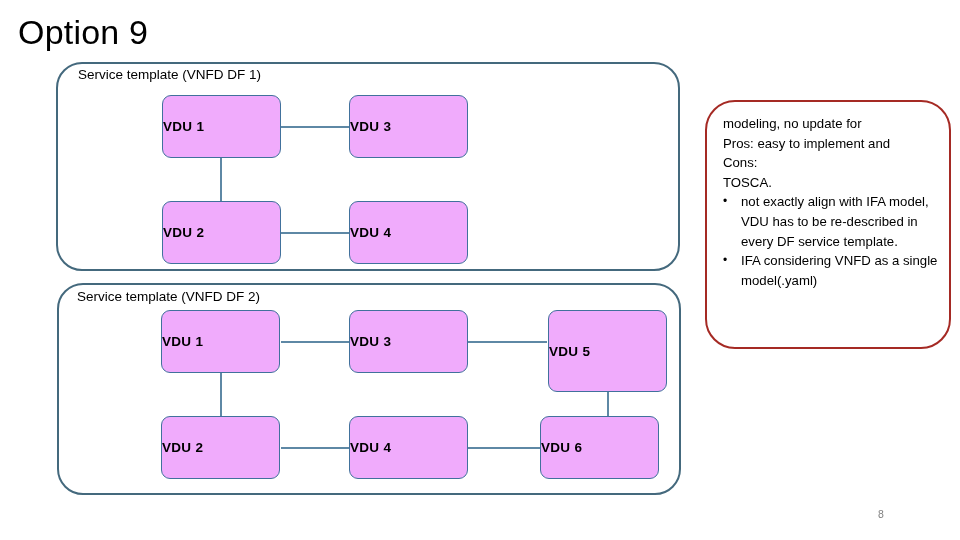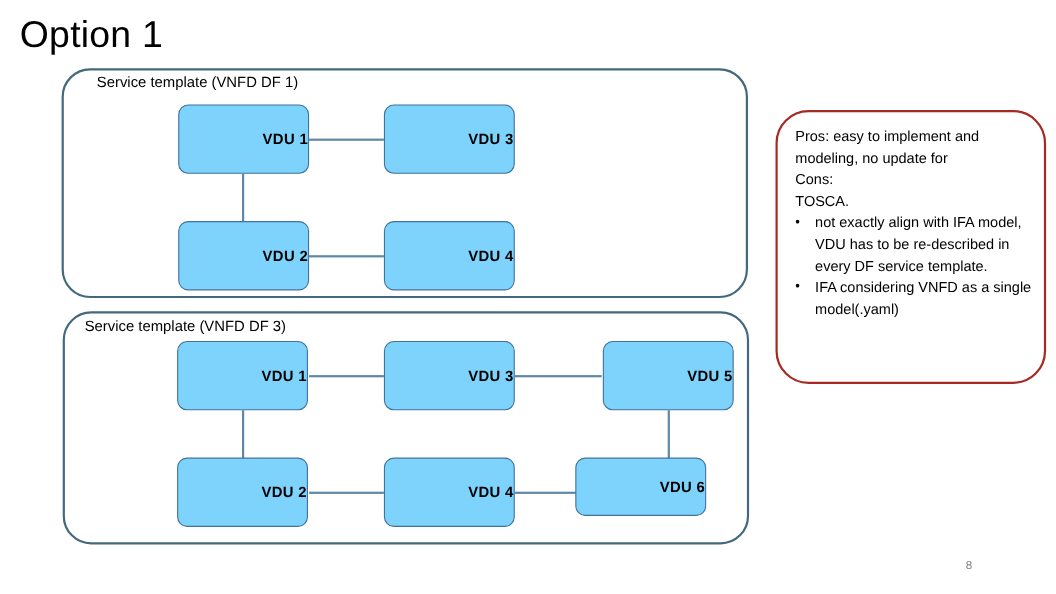--- a/index.html
+++ b/index.html
@@ -60,41 +60,41 @@
   .template-label {
     position: absolute;
     font-size: 13.5px;
     font-weight: 400;
     color: #000000;
     white-space: nowrap;
     background: #ffffff;
     padding: 0 2px;
     line-height: 17px;
   }
-  #template-label-1 { left: 86px; top: 66px; }
+  #template-label-1 { left: 76px; top: 66px; }
   #template-label-2 { left: 75px; top: 288px; }
 
   
   .connector {
     position: absolute;
     background: #5E88A5;
   }
   .connector.h { height: 1.5px; }
   .connector.v { width: 1.5px; }
 
   
   .vdu {
     position: absolute;
     box-sizing: border-box;
-    background: #7dd3fc;
+    background: #f0abfc;
     border: 1.5px solid #41719C;
     border-radius: 9px;
     display: flex;
     align-items: center;
-    justify-content: flex-end;
+    justify-content: flex-start;
     font-size: 13.5px;
     font-weight: 700;
     color: #000000;
     letter-spacing: 0.3px;
   }
 
   
   #callout {
     position: absolute;
     left: 705px;
@@ -146,21 +146,21 @@
     top: 508px;
     font-size: 10.5px;
     color: #808080;
   }
 </style>
 </head>
 <body>
 
 <div id="slide">
 
-  <div class="slide-title">Option 1</div>
+  <div class="slide-title">Option 9</div>
 
   <div class="template-box" id="template-box-1"></div>
   <div class="template-label" id="template-label-1">Service template (VNFD DF 1)</div>
 
   <div class="connector h" style="left:281px; top:126px; width:68px;"></div>
   <div class="connector h" style="left:281px; top:232px; width:68px;"></div>
   <div class="connector v" style="left:220px; top:158px; height:44px;"></div>
 
   <div class="vdu" style="left:162px; top:95px; width:119px; height:63px;">
     <span>VDU 1</span>
@@ -169,51 +169,51 @@
     <span>VDU 3</span>
   </div>
   <div class="vdu" style="left:162px; top:201px; width:119px; height:63px;">
     <span>VDU 2</span>
   </div>
   <div class="vdu" style="left:349px; top:201px; width:119px; height:63px;">
     <span>VDU 4</span>
   </div>
 
   <div class="template-box" id="template-box-2"></div>
-  <div class="template-label" id="template-label-2">Service template (VNFD DF 3)</div>
+  <div class="template-label" id="template-label-2">Service template (VNFD DF 2)</div>
 
   <div class="connector h" style="left:281px; top:341px; width:68px;"></div>
   <div class="connector h" style="left:468px; top:341px; width:79px;"></div>
   <div class="connector h" style="left:281px; top:447px; width:68px;"></div>
   <div class="connector h" style="left:468px; top:447px; width:79px;"></div>
   <div class="connector v" style="left:220px; top:373px; height:44px;"></div>
   <div class="connector v" style="left:607px; top:373px; height:44px;"></div>
 
   <div class="vdu" style="left:161px; top:310px; width:119px; height:63px;">
     <span>VDU 1</span>
   </div>
   <div class="vdu" style="left:349px; top:310px; width:119px; height:63px;">
     <span>VDU 3</span>
   </div>
-  <div class="vdu" style="left:548px; top:310px; width:119px; height:63px;">
+  <div class="vdu" style="left:548px; top:310px; width:119px; height:82px;">
     <span>VDU 5</span>
   </div>
   <div class="vdu" style="left:161px; top:416px; width:119px; height:63px;">
     <span>VDU 2</span>
   </div>
   <div class="vdu" style="left:349px; top:416px; width:119px; height:63px;">
     <span>VDU 4</span>
   </div>
-  <div class="vdu" style="left:523px; top:416px; width:119px; height:53px;">
+  <div class="vdu" style="left:540px; top:416px; width:119px; height:63px;">
     <span>VDU 6</span>
   </div>
 
   <div id="callout">
+    <div class="callout-line">modeling, no update for</div>
     <div class="callout-line">Pros: easy to implement and</div>
-    <div class="callout-line">modeling, no update for</div>
     <div class="callout-line">Cons:</div>
     <div class="callout-line">TOSCA.</div>
     <div class="callout-bullet">
       <span class="bullet-mark">•</span>
       <span class="bullet-text">not exactly align with IFA model, VDU has to be re-described in every DF service template.</span>
     </div>
     <div class="callout-bullet">
       <span class="bullet-mark">•</span>
       <span class="bullet-text">IFA considering VNFD as a single model(.yaml)</span>
     </div>

